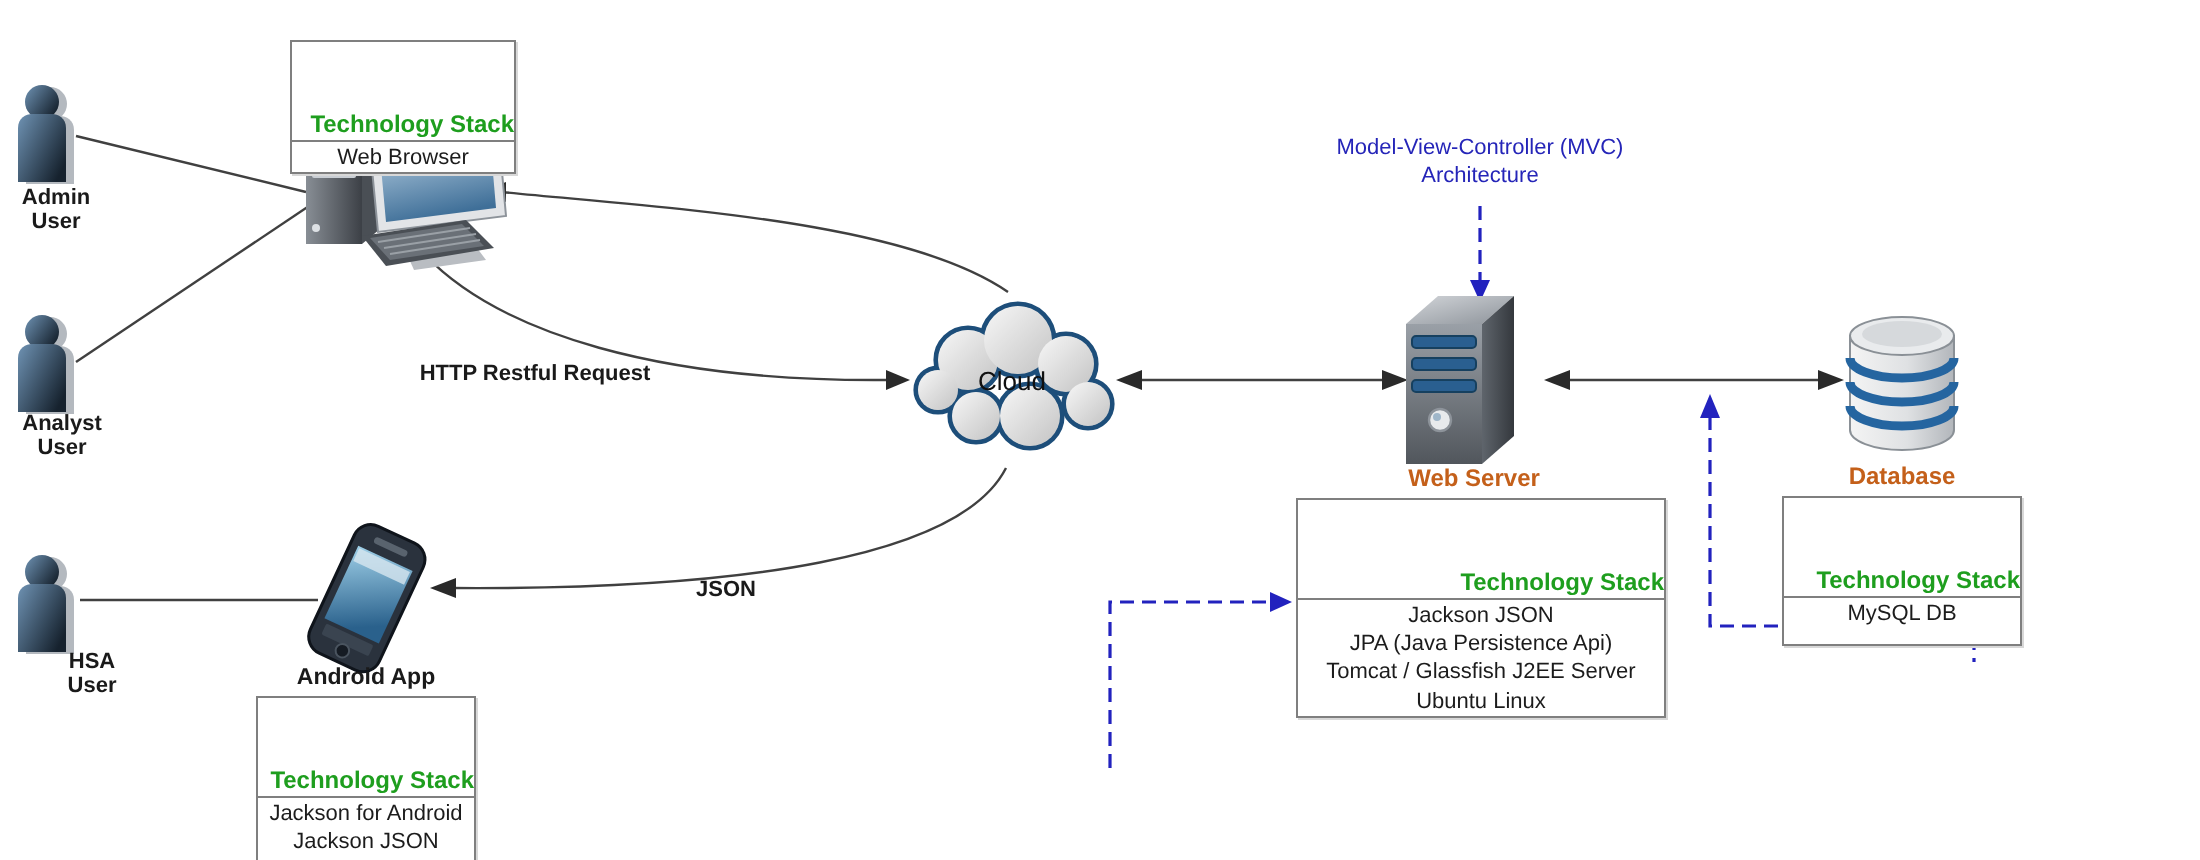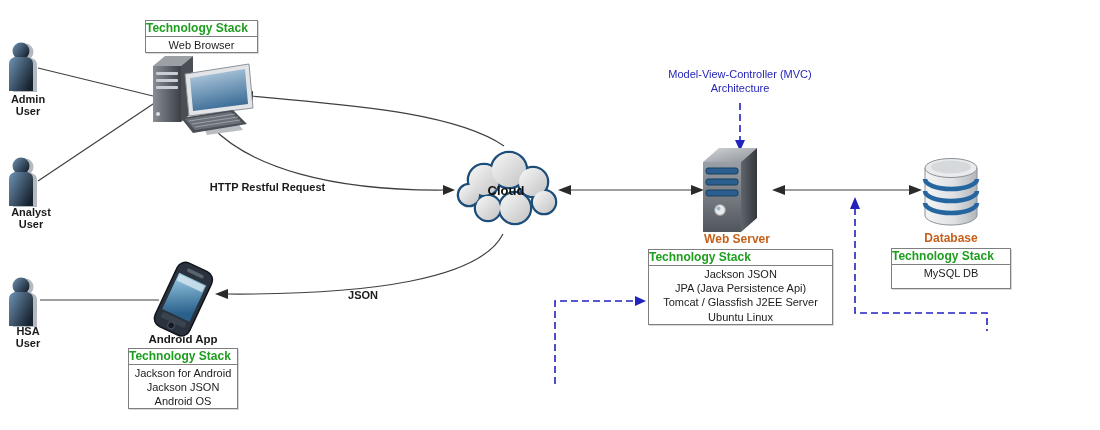--- a/index.html
+++ b/index.html
@@ -13,26 +13,26 @@
   .bdash{fill:none;stroke:#2222BE;stroke-width:1.6;stroke-dasharray:7 4;}
   .ah{fill:#2a2a2a;stroke:none;}
   .bah{fill:#2222BE;stroke:none;}
   
   .lbl{position:absolute;text-align:center;white-space:pre-line;}
   .edge-lbl{font-weight:bold;font-size:11px;color:#1a1a1a;}
   .user-lbl{font-weight:bold;font-size:11px;line-height:12px;color:#1a1a1a;}
   .node-lbl{font-weight:bold;font-size:11.5px;color:#1a1a1a;}
   .accent-lbl{font-weight:bold;font-size:12px;color:#C4601A;}
   .blue-lbl{font-size:11px;line-height:13.5px;color:#2525B8;}
-  .cloud-lbl{font-weight:bold;font-size:13px;color:#101010;}
+  .cloud-lbl{font-weight:normal;font-size:13px;color:#101010;}
   
   .stack-box{position:absolute;background:#ffffff;border:1px solid #7f7f7f;box-sizing:border-box;
              box-shadow:1px 1px 0 #d8d8d8;}
-  .stack-title{font-weight:bold;font-size:12px;line-height:15px;color:#1E9E1E;text-align:left;
-               border-bottom:1px solid #7f7f7f;}
+  .stack-title{font-weight:bold;font-size:12px;line-height:15px;color:#1E9E1E;text-align:right;
+               border-bottom:1px solid #7f7f7f;margin-top:34px;}
   .stack-items{padding-top:1px;}
   .stack-item{font-size:11px;line-height:14px;text-align:center;color:#1c1c1c;}
   .stack-box--server .stack-item{line-height:14.2px;}
   .stack-box--db .stack-items{min-height:22px;}
 </style>
 </head>
 <body>
 
 <div class="canvas">
 
@@ -110,21 +110,21 @@
       <g fill="#b4b9bf">
           <circle cx="19" cy="10" r="8.5"></circle>
           <path d="M7,23 C7,18 11,16 14,16 L24,16 C27,16 31,18 31,23 L31,50 L7,50 Z"></path>
         </g>
       <g fill="url(#ug1)">
           <circle cx="15" cy="9" r="8.5"></circle>
           <path d="M3,22 C3,17 7,15 10,15 L20,15 C23,15 27,17 27,22 L27,49 L3,49 Z"></path>
         </g>
     </svg>
   </div>
-  <div class="lbl user-lbl" style="left:0px;top:325px;width:56px;">HSA
+  <div class="lbl user-lbl" style="left:18px;top:325px;width:56px;">HSA
 User</div>
 
   <div class="abs" style="left:143px;top:52px;">
     <svg width="115" height="88" viewBox="0 0 115 88">
       <defs>
         <linearGradient id="twg" x1="0" y1="0" x2="1" y2="0">
           <stop offset="0" stop-color="#888e95"></stop>
             <stop offset="1" stop-color="#3c4046"></stop>
           </linearGradient>
         <linearGradient id="scg" x1="0" y1="0" x2="0.3" y2="1">

